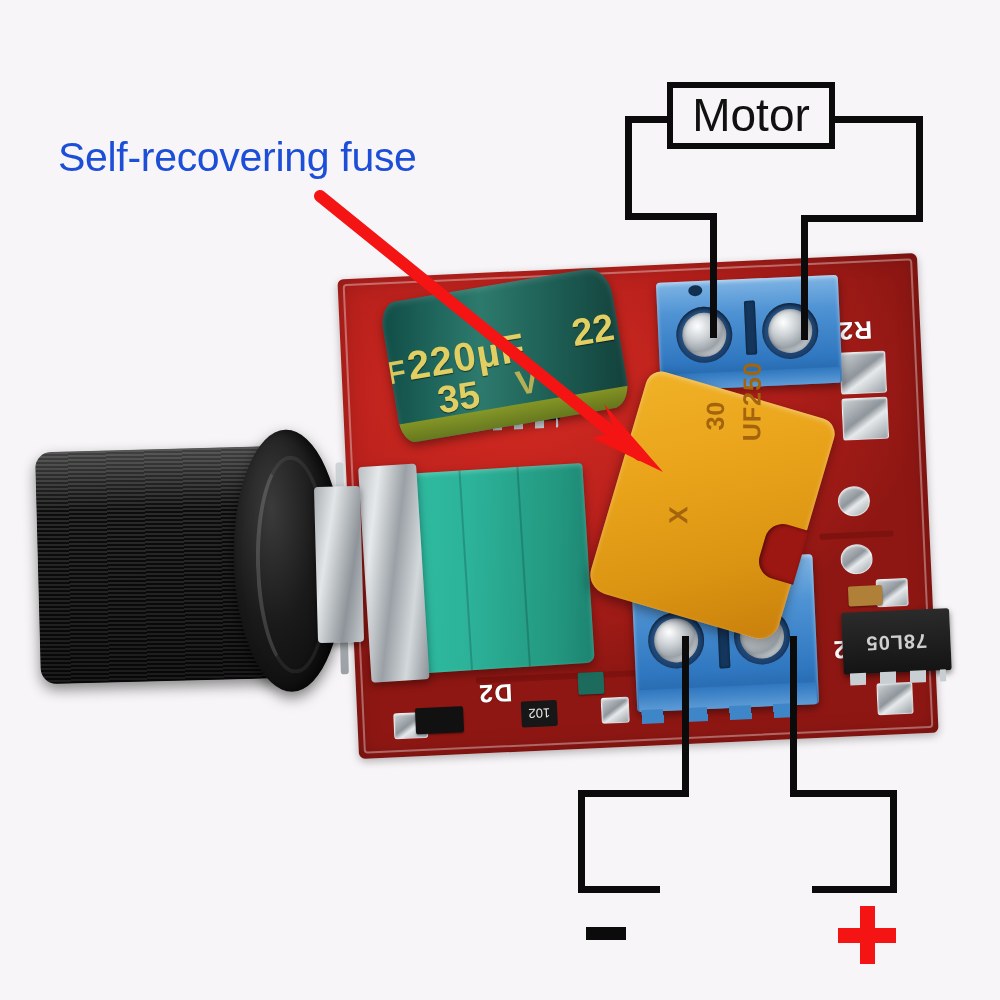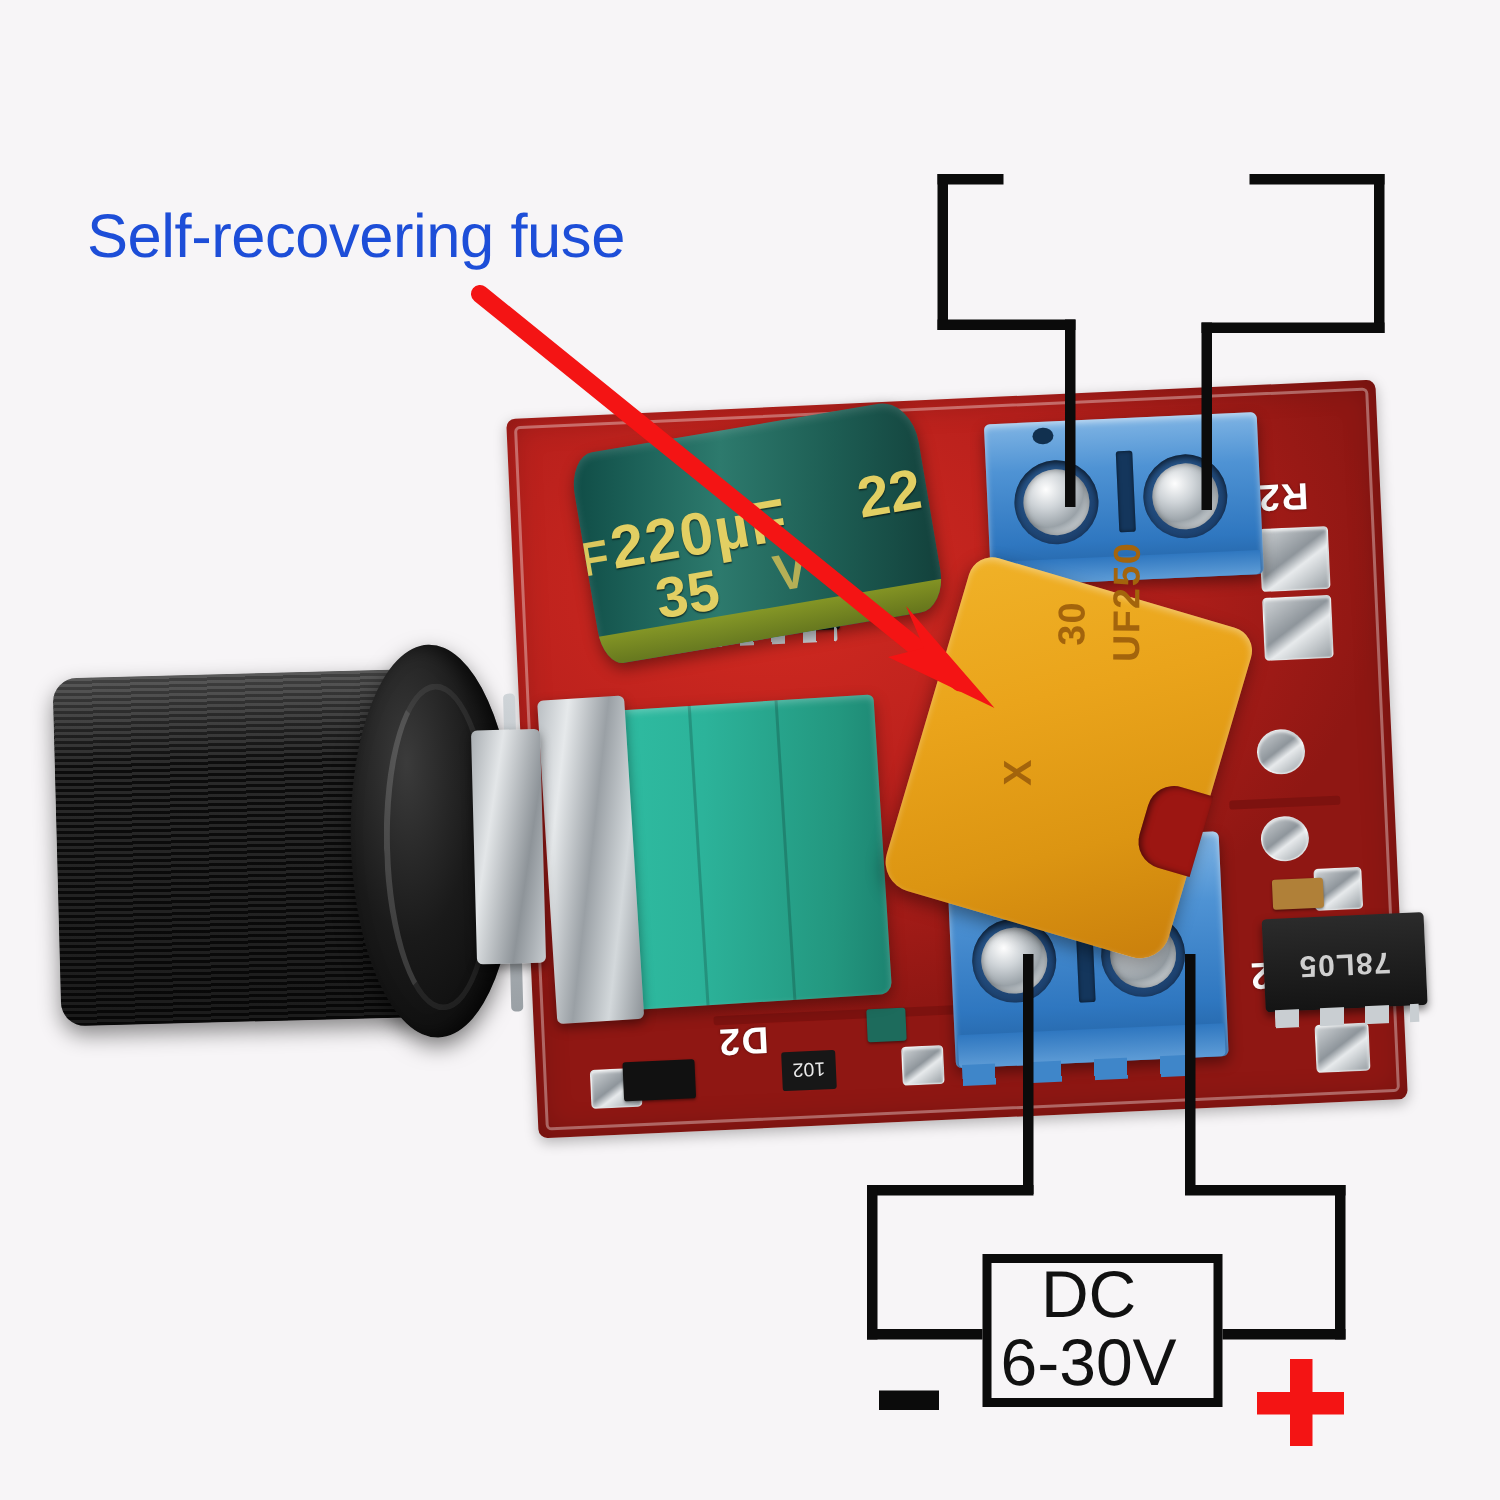--- a/index.html
+++ b/index.html
@@ -423,35 +423,34 @@
   <div class="wire" style="left:625px;top:116px;width:44px;height:7px;z-index:38;"></div>
   <div class="wire" style="left:625px;top:116px;width:7px;height:104px;z-index:38;"></div>
   <div class="wire" style="left:625px;top:213px;width:92px;height:7px;z-index:38;"></div>
   <div class="wire" style="left:710px;top:213px;width:7px;height:125px;z-index:38;"></div>
 
   <div class="wire" style="left:833px;top:116px;width:90px;height:7px;z-index:38;"></div>
   <div class="wire" style="left:916px;top:116px;width:7px;height:106px;z-index:38;"></div>
   <div class="wire" style="left:801px;top:215px;width:122px;height:7px;z-index:38;"></div>
   <div class="wire" style="left:801px;top:215px;width:7px;height:125px;z-index:38;"></div>
 
+  <div class="box-label" style="left:667px;top:82px;width:168px;height:67px;font-size:46px;">
+    <span>Motor</span>
+  </div>
 
   <div class="wire" style="left:682px;top:636px;width:7px;height:160px;z-index:38;"></div>
   <div class="wire" style="left:578px;top:790px;width:111px;height:7px;z-index:38;"></div>
   <div class="wire" style="left:578px;top:790px;width:7px;height:103px;z-index:38;"></div>
   <div class="wire" style="left:578px;top:886px;width:82px;height:7px;z-index:38;"></div>
 
   <div class="wire" style="left:790px;top:636px;width:7px;height:160px;z-index:38;"></div>
   <div class="wire" style="left:790px;top:790px;width:107px;height:7px;z-index:38;"></div>
   <div class="wire" style="left:890px;top:790px;width:7px;height:103px;z-index:38;"></div>
   <div class="wire" style="left:812px;top:886px;width:85px;height:7px;z-index:38;"></div>
 
-  <div class="box-label" style="left:655px;top:836px;width:160px;height:102px;font-size:44px;padding-left:6px;justify-content:flex-start;">
-    <span>DC
-6-30V</span>
-  </div>
 
   <div id="minus-sign"></div>
   <div id="plus-sign"></div>
 
   <div id="ann-text">Self-recovering fuse</div>
   <svg id="ann-arrow" viewBox="0 0 1000 1000">
     <line x1="320" y1="196" x2="640" y2="455" stroke="#f41414" stroke-width="12" stroke-linecap="round"></line>
     <polygon points="663,472 592,438 616,432 604,404" fill="#f41414"></polygon>
   </svg>
 

